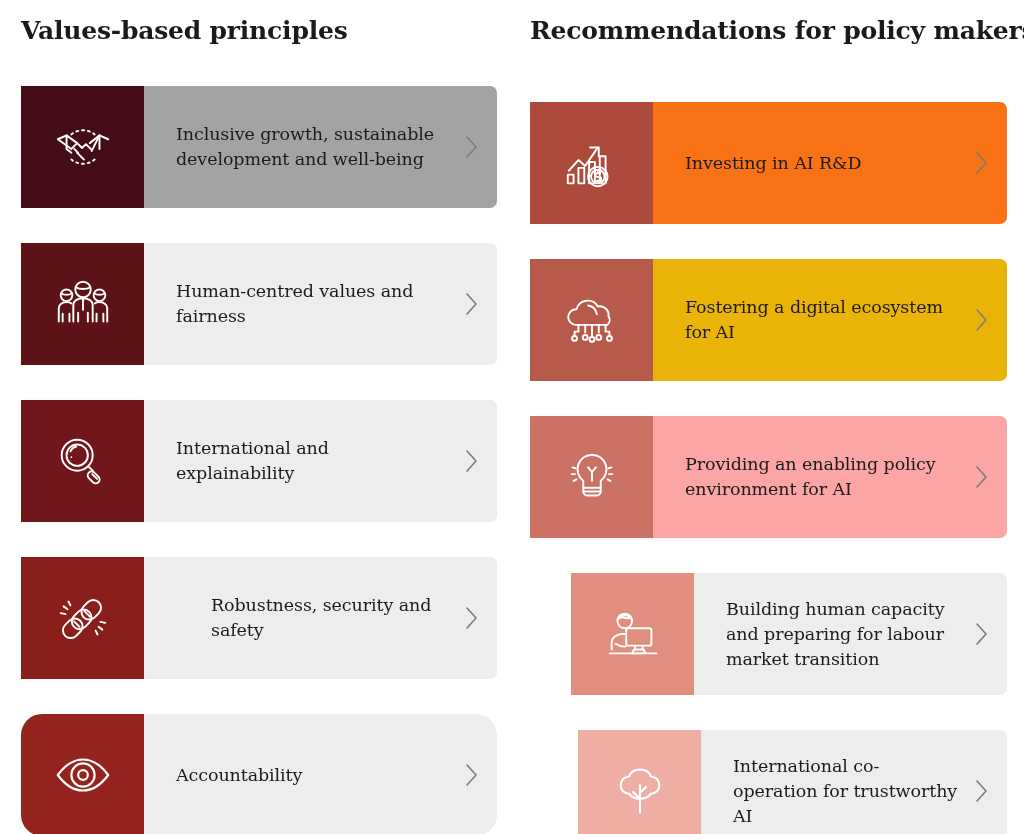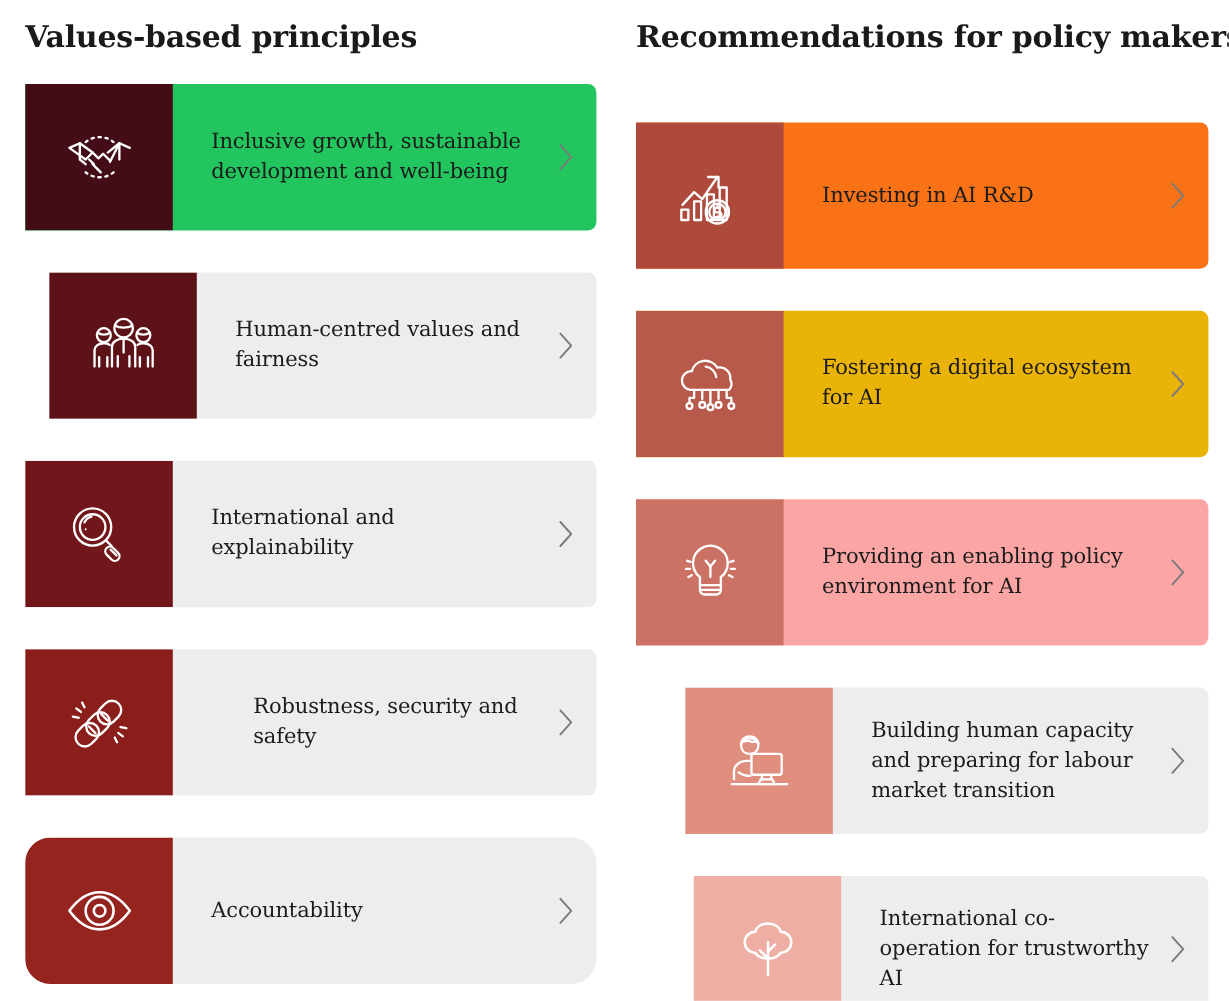--- a/index.html
+++ b/index.html
@@ -113,21 +113,21 @@
 </head>
 <body style="background: rgb(255, 255, 255);">
 
 <div class="page">
   <div class="columns">
 
     <div class="column column-left">
       <h2 class="column-heading">Values-based principles</h2>
       <div class="card-list">
 
-        <div class="card" style="background: #22c55e;">
+        <div class="card" style="background: #a3a3a3; margin-top: 16px;">
           <div class="card-icon" style="background: rgb(68, 12, 23);">
             <svg viewBox="0 0 64 64" fill="none" stroke="#ffffff" stroke-width="2" stroke-linecap="round" stroke-linejoin="round">
               <path d="M20 19a19 19 0 0 1 24 0" stroke-dasharray="2 4"></path>
               <path d="M44 45a19 19 0 0 1-24 0" stroke-dasharray="2 4"></path>
               <path d="M6 24l9-4 11 8-6 6z"></path>
               <path d="M58 24l-9-4-10 8"></path>
               <path d="M49 20l-8 16"></path>
               <path d="M26 28l5 5 4-4 6 6"></path>
               <path d="M23 34l4 4"></path>
               <path d="M26 38l4 4"></path>
@@ -139,21 +139,21 @@
           <div class="card-body">
             <div class="card-label">Inclusive growth, sustainable development and well-being</div>
             <span class="chevron">
               <svg width="16" height="26" viewBox="0 0 16 26" fill="none" stroke="#7b7b7b" stroke-width="1.6" stroke-linecap="round" stroke-linejoin="round">
                   <path d="M3 3l9 10-9 10"></path>
                 </svg>
             </span>
           </div>
         </div>
 
-        <div class="card" style="background: rgb(237, 237, 237); margin-left: 20px;">
+        <div class="card" style="background: rgb(237, 237, 237);">
           <div class="card-icon" style="background: rgb(93, 18, 24);">
             <svg viewBox="0 0 64 64" fill="none" stroke="#ffffff" stroke-width="2" stroke-linecap="round" stroke-linejoin="round">
               <ellipse cx="32" cy="17" rx="8" ry="8"></ellipse>
               <path d="M25 15c3 2 11 2 14 0"></path>
               <path d="M22 50V33c0-4 4-7 10-7s10 3 10 7v17"></path>
               <path d="M32 26v12"></path>
               <path d="M27 50v-9"></path>
                 <path d="M37 50v-9"></path>
               <ellipse cx="15" cy="23" rx="6" ry="6"></ellipse>
               <path d="M10 21c2 2 8 2 10 0"></path>

